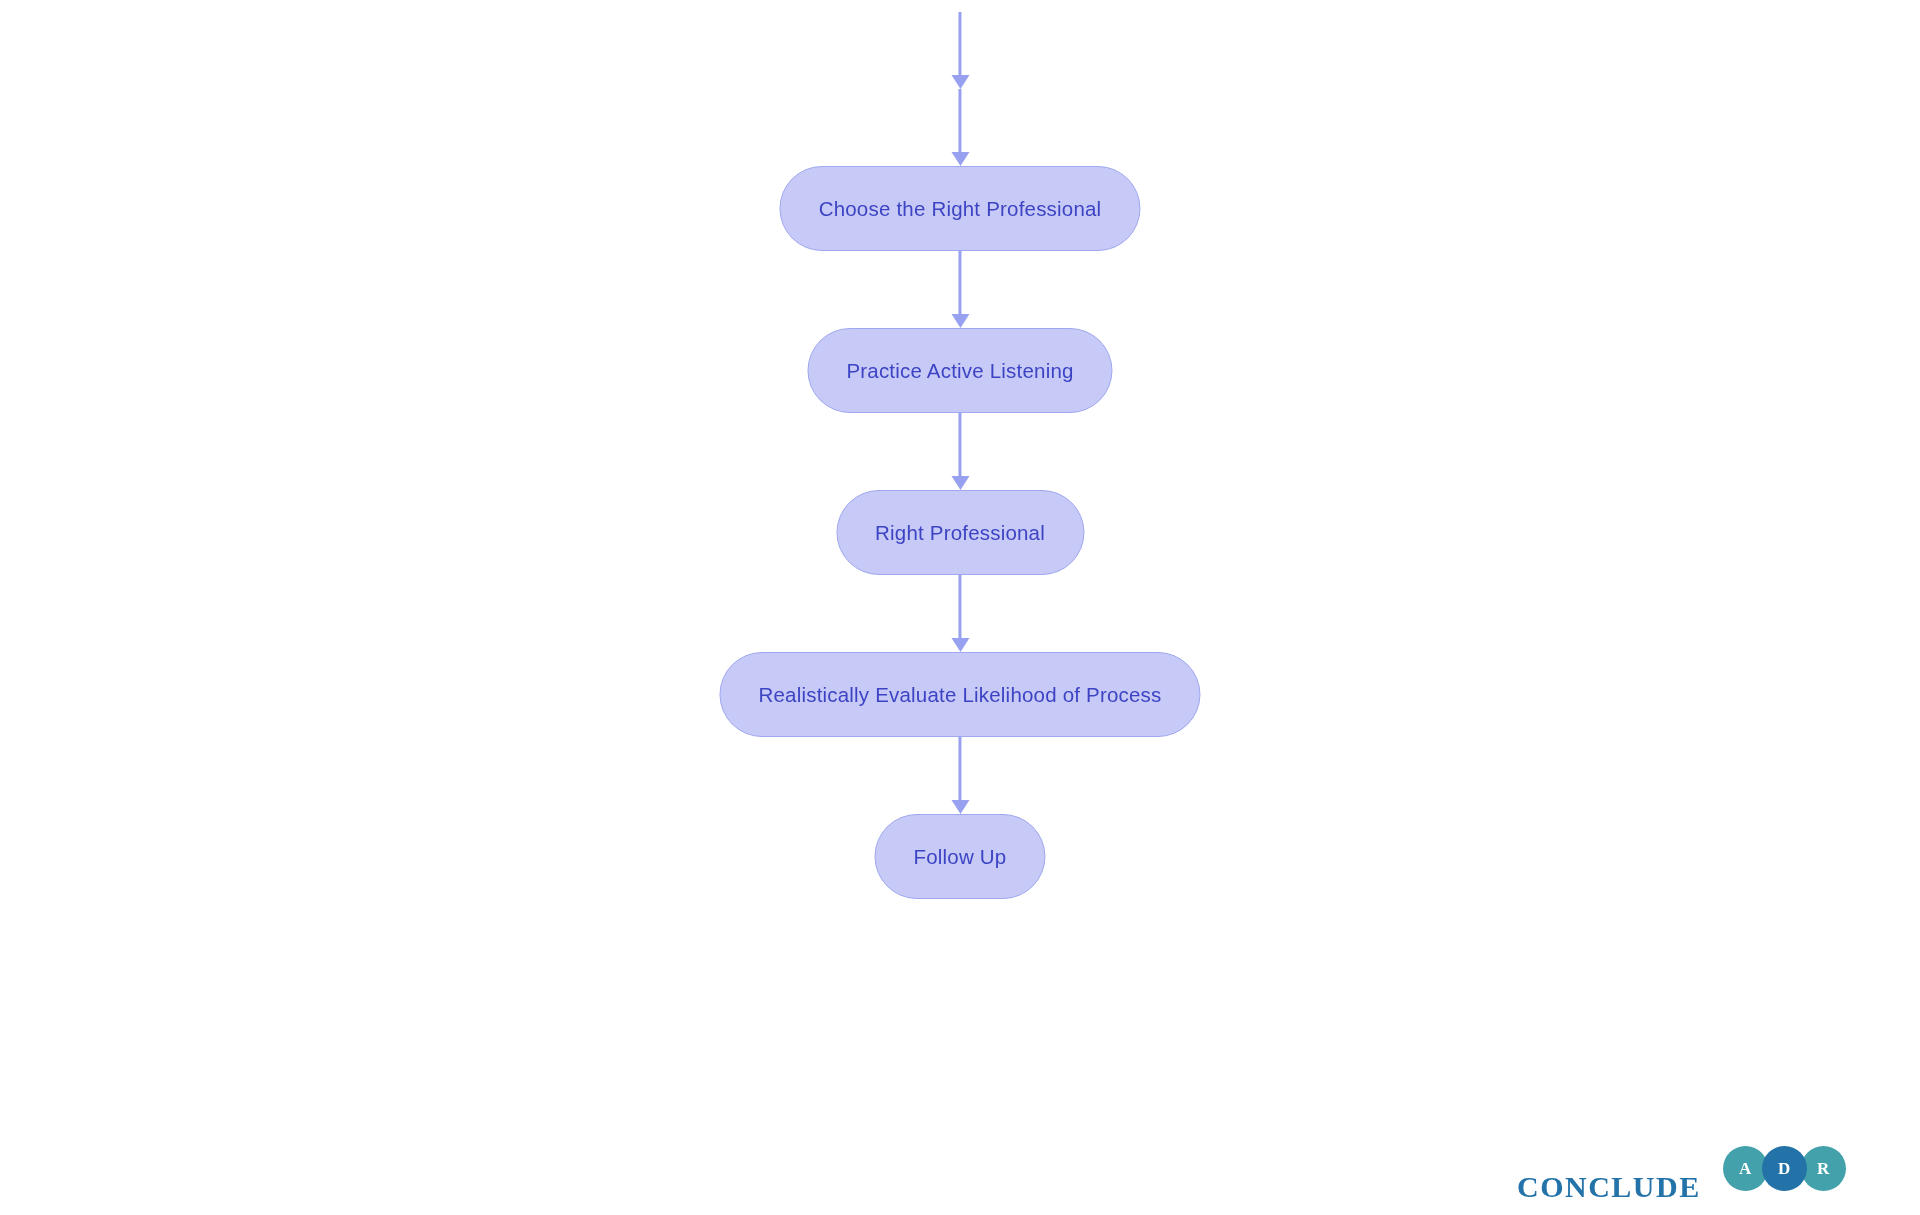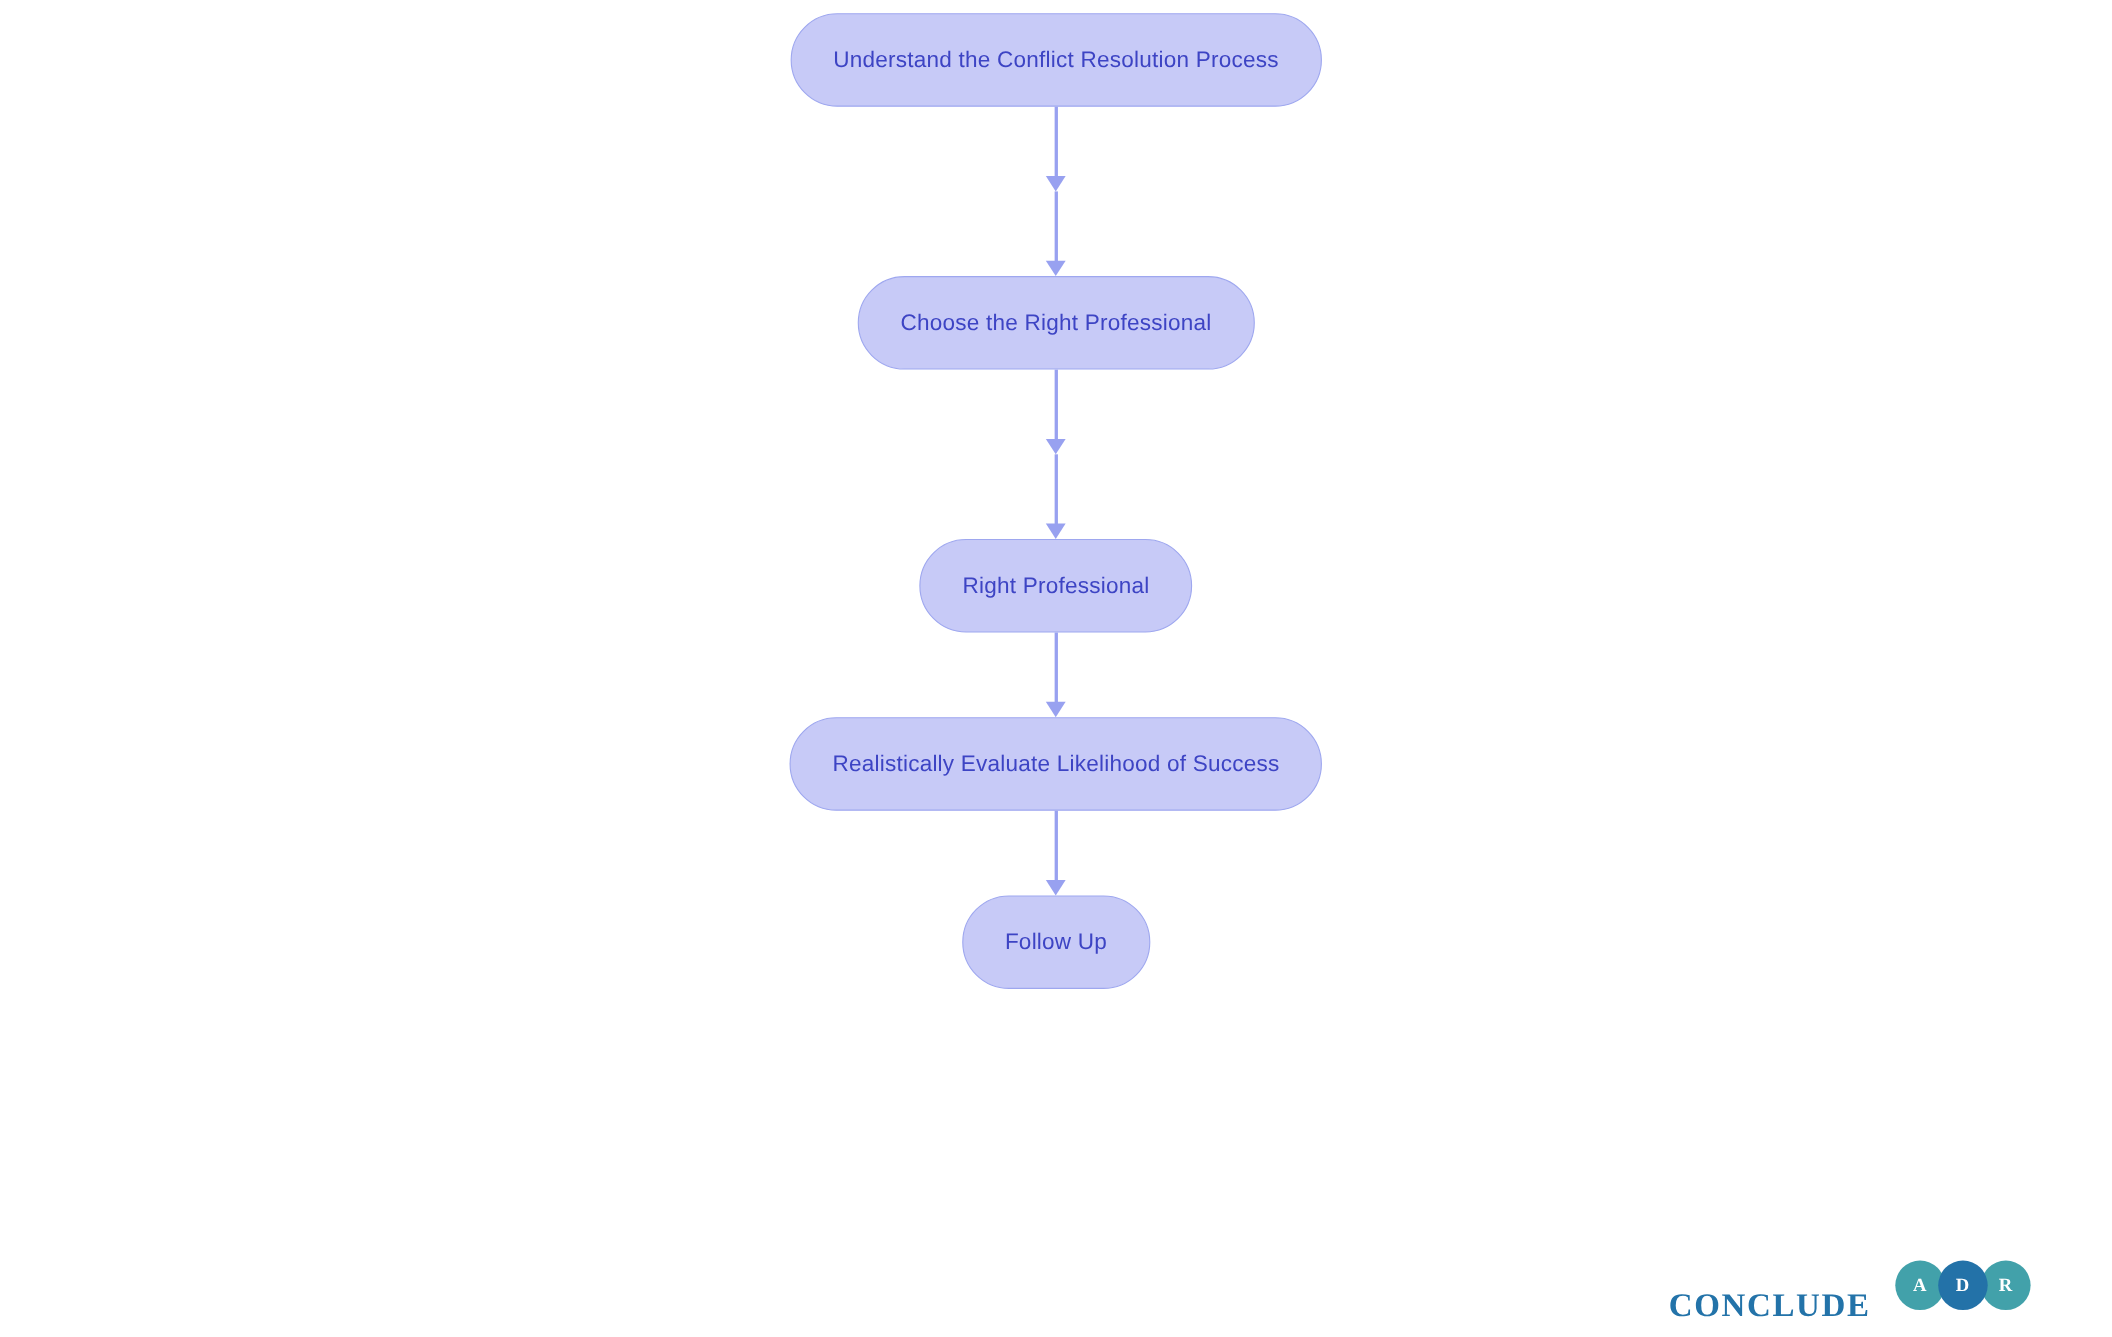--- a/index.html
+++ b/index.html
@@ -97,44 +97,44 @@
   .badge-circle.blue { background: var(--badge-blue, #2372a8); z-index: 2; }
   .badge-circle + .badge-circle { margin-left: -6px; }
 </style>
 </head>
 <body>
 
 <div id="canvas" style="--node-fill: #c7caf7; --node-border: #9ea7ef; --node-text: #3d44c4; --arrow-color: #98a1f0; --brand-color: #2373a9; --badge-teal: #42a1aa; --badge-blue: #2372a8;">
 
   <div id="flowchart">
 
-  <div class="flow-node">Understand the Conflict Resolution Process</div>
       <div class="flow-arrow">
         <div class="line"></div>
         <div class="head"></div>
       </div>
       <div class="flow-arrow">
         <div class="line"></div>
         <div class="head"></div>
       </div>
       <div class="flow-node">Choose the Right Professional</div>
       <div class="flow-arrow">
         <div class="line"></div>
         <div class="head"></div>
       </div>
+      <div class="flow-node">Practice Active Listening</div>
       <div class="flow-arrow">
         <div class="line"></div>
         <div class="head"></div>
       </div>
       <div class="flow-node">Right Professional</div>
       <div class="flow-arrow">
         <div class="line"></div>
         <div class="head"></div>
       </div>
-      <div class="flow-node">Realistically Evaluate Likelihood of Success</div>
+      <div class="flow-node">Realistically Evaluate Likelihood of Process</div>
       <div class="flow-arrow">
         <div class="line"></div>
         <div class="head"></div>
       </div>
       <div class="flow-node">Follow Up</div>
     </div>
 
   <div id="logo">
     <span class="brand">CONCLUDE</span>
     <span class="badges">

